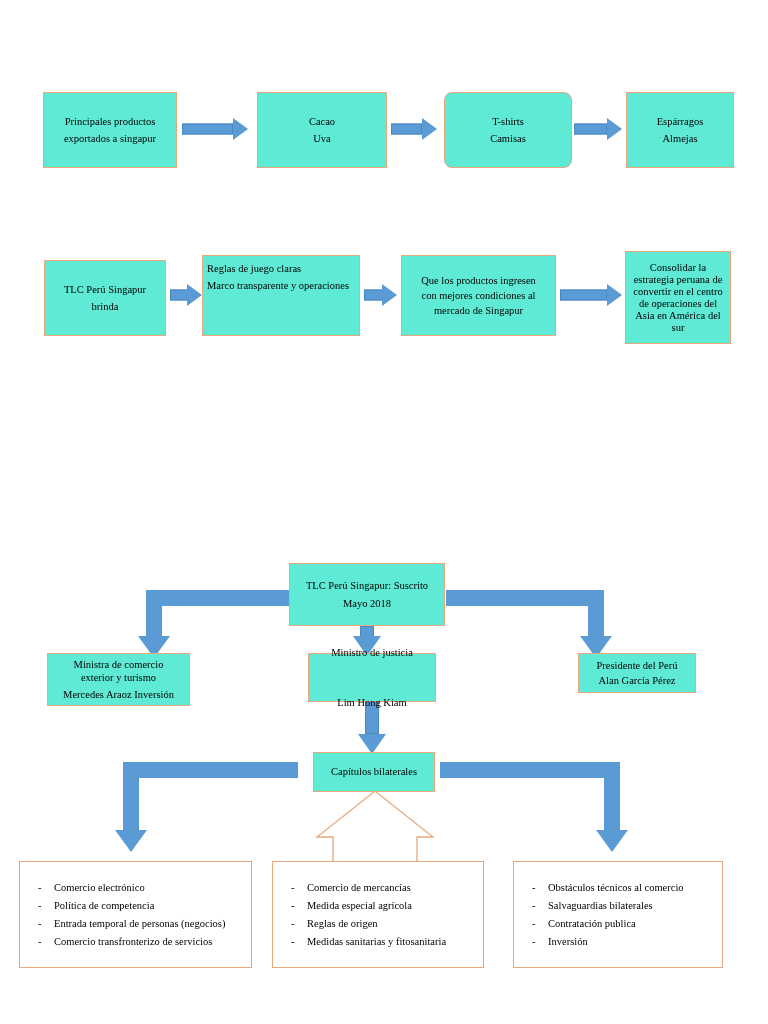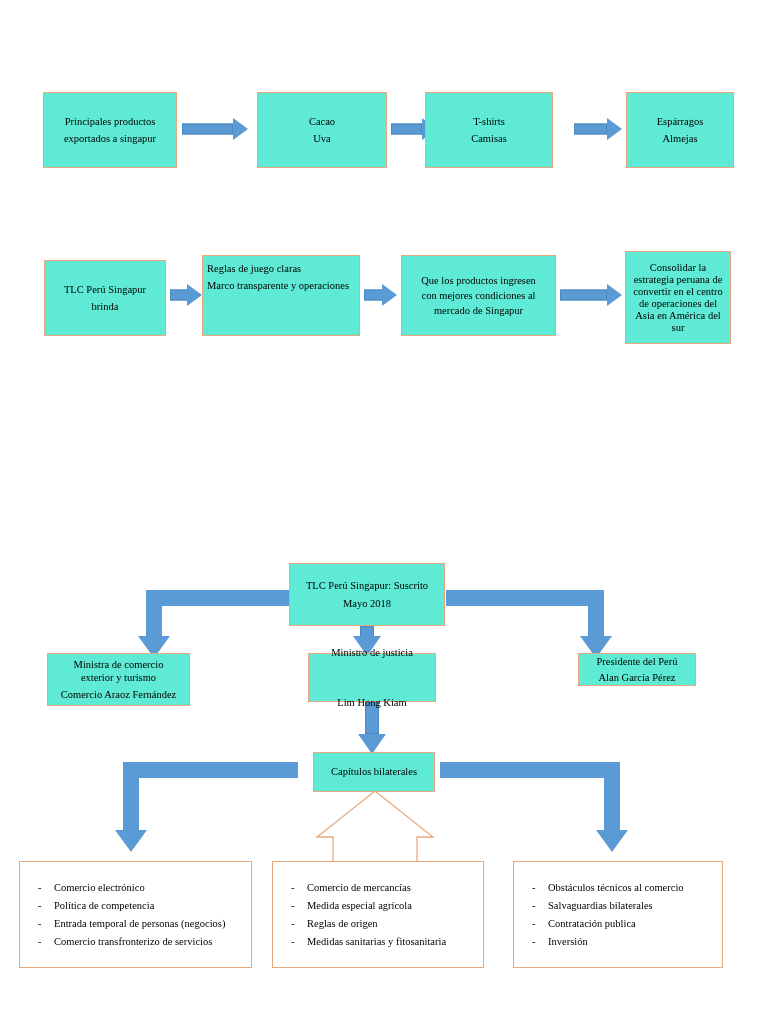--- a/index.html
+++ b/index.html
@@ -171,21 +171,21 @@
   <div class="box" style="left:257px; top:92px; width:130px; height:76px;">
     <span class="line">Cacao</span>
     <span class="line">Uva</span>
   </div>
 
   <div class="harrow" style="left:391px; top:118px; width:46px; height:22px;">
     <div class="shaft" style="width:31px;"></div>
     <div class="head"></div>
   </div>
 
-  <div class="box" style="left:425px; top:92px; width:128px; height:76px;">
+  <div class="box" style="left:444px; top:92px; width:128px; height:76px;border-radius:8px;">
     <span class="line">T-shirts</span>
     <span class="line">Camisas</span>
   </div>
 
   <div class="harrow" style="left:574px; top:118px; width:48px; height:22px;">
     <div class="shaft" style="width:33px;"></div>
     <div class="head"></div>
   </div>
 
   <div class="box" style="left:626px; top:92px; width:108px; height:76px;">
@@ -251,29 +251,29 @@
   </div>
 
   <div class="varrow" style="left:352px; top:626px; width:30px; height:30px;">
     <div class="shaft" style="height:14px;"></div>
     <div class="head"></div>
   </div>
 
   <div class="box" style="left:47px; top:653px; width:143px; height:53px;">
     <span class="line" style="padding:1px 3px;">Ministra de comercio</span>
     <span class="line" style="padding:1px 3px;">exterior y turismo</span>
-    <span class="line" style="padding:4px 3px 1px 3px;">Comercio Araoz Fernández</span>
+    <span class="line" style="padding:4px 3px 1px 3px;">Mercedes Araoz Inversión</span>
   </div>
 
   <div class="box" style="left:308px; top:653px; width:128px; height:49px;">
     <span class="line" style="padding:2px 3px;">Ministro de justicia</span>
     <span class="line" style="padding:2px 3px;margin-top:35px;">Lim Hong Kiam</span>
   </div>
 
-  <div class="box" style="left:578px; top:653px; width:118px; height:33px;">
+  <div class="box" style="left:578px; top:653px; width:118px; height:40px;">
     <span class="line" style="padding:2px 3px;">Presidente del Perú</span>
     <span class="line" style="padding:2px 3px;">Alan García Pérez</span>
   </div>
 
   <div class="varrow" style="left:357px; top:702px; width:30px; height:52px;">
     <div class="shaft" style="height:32px;"></div>
     <div class="head"></div>
   </div>
 
   <div class="elbow" style="left:98px; top:762px; width:200px; height:105px;">

